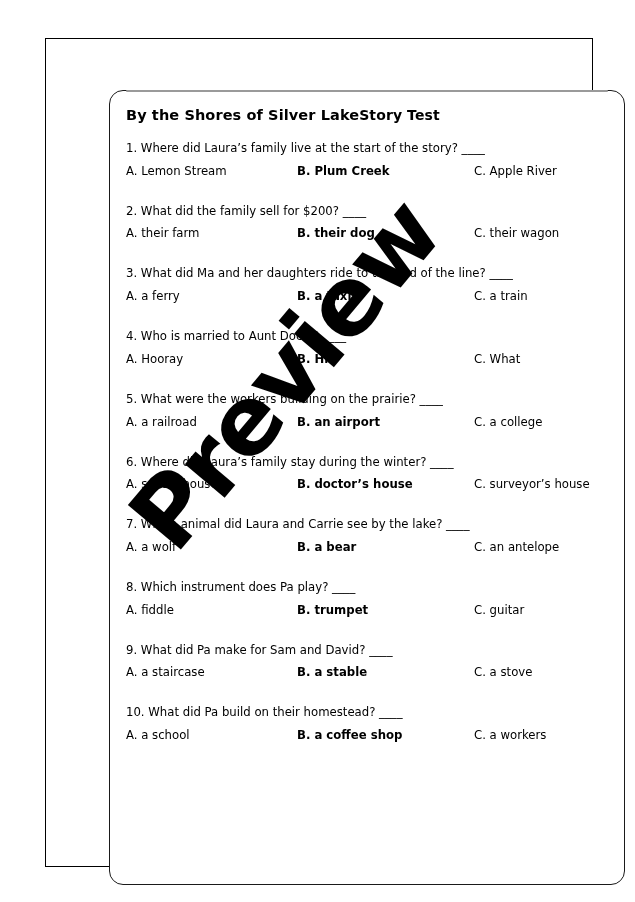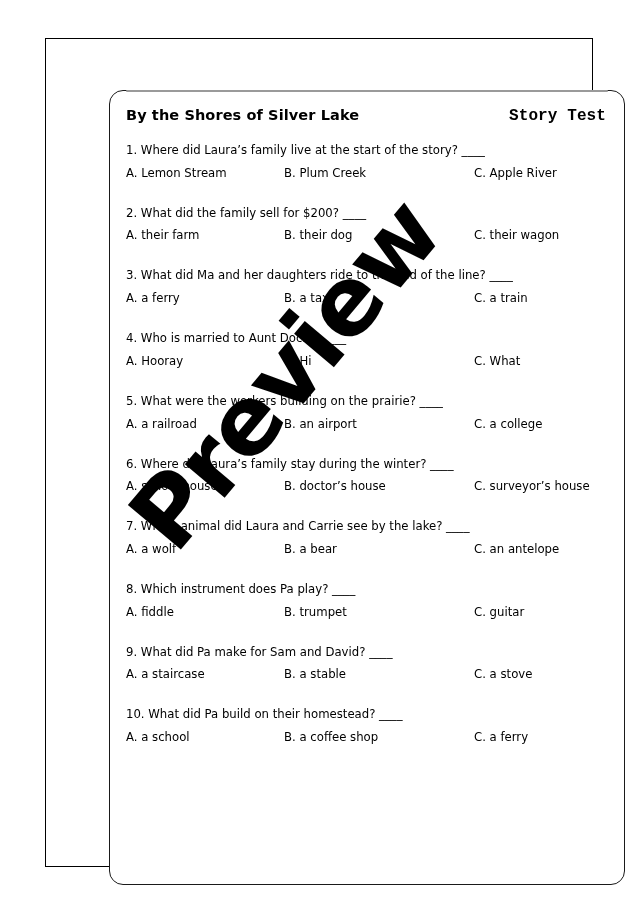--- a/index.html
+++ b/index.html
@@ -58,34 +58,32 @@
     right: 0;
     bottom: 0;
     padding: 8px 16px 0 12px;
     box-sizing: border-box;
   }
 
   
   .header-row {
     display: flex;
     align-items: baseline;
-    justify-content: space-between;
     padding: 0 2px 0 4px;
     margin-top: 8px;
   }
   .doc-title {
     font-size: 14.5px;
     font-weight: bold;
     letter-spacing: 0.1px;
   }
   .doc-subtitle {
-    font-size: 16px;
+    font-size: 14px;
     font-weight: bold;
     letter-spacing: 0.1px;
-    font-family: Liberation Mono, monospace;
   }
 
   .instructions {
     margin-top: 25px;
     padding-left: 4px;
     font-size: 11.7px;
   }
 
   
   .questions {
@@ -108,21 +106,21 @@
     position: relative;
     height: 15px;
   }
   .choice {
     position: absolute;
     font-size: 11.7px;
     white-space: pre;
     top: 0;
   }
   .choice-a { left: 0px; text-align: center; }
-  .choice-b { left: 158px; }
+  .choice-b { left: 171px; font-weight: bold; }
   .choice-c { left: 348px; text-align: center; }
 
   
   .watermark {
     position: absolute;
     left: 0;
     top: 0;
     width: 635px;
     height: 902px;
     pointer-events: none;
@@ -235,21 +233,21 @@
             <div class="choice choice-b">B. a stable</div>
             <div class="choice choice-c">C. a stove</div>
           </div>
         </div>
 
         <div class="question-block">
           <div class="question-text">10. What did Pa build on their homestead? ____</div>
           <div class="choices-row">
             <div class="choice choice-a">A. a school</div>
             <div class="choice choice-b">B. a coffee shop</div>
-            <div class="choice choice-c">C. a ferry</div>
+            <div class="choice choice-c">C. a workers</div>
           </div>
         </div>
 
       </div>
     </div>
   </div>
 </div>
 
 <div class="watermark">
   <div class="watermark-text">Preview</div>

